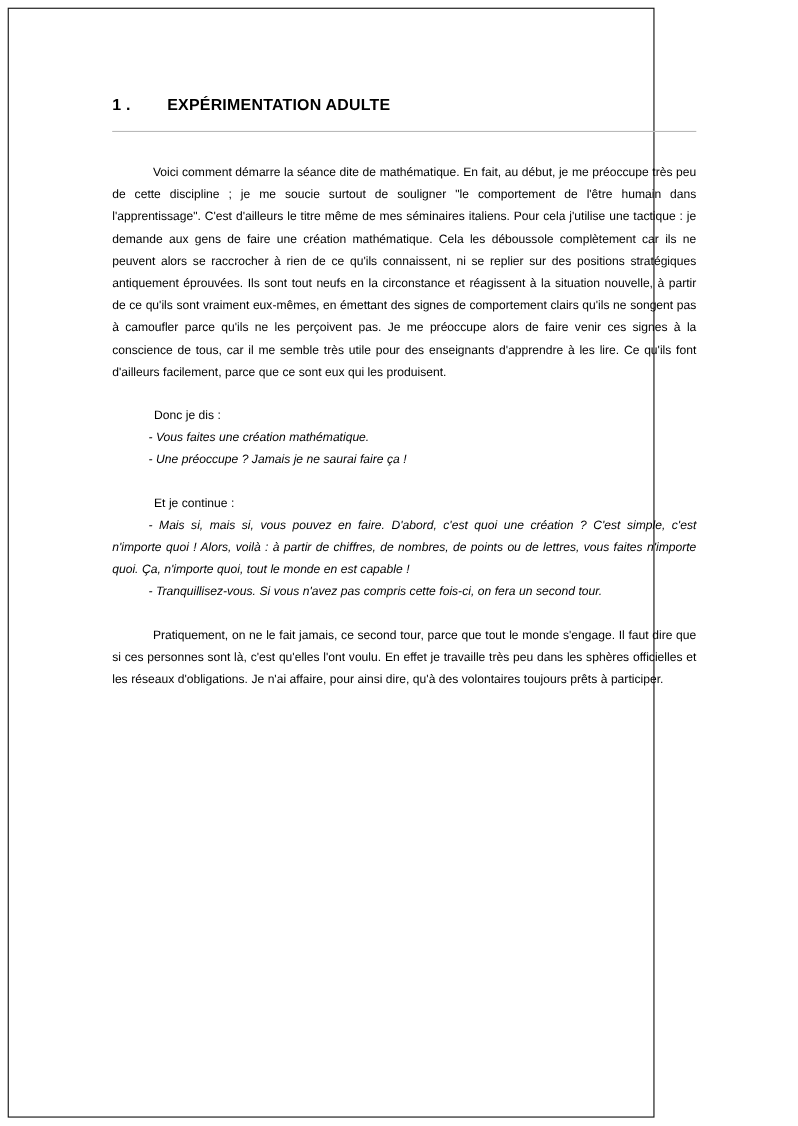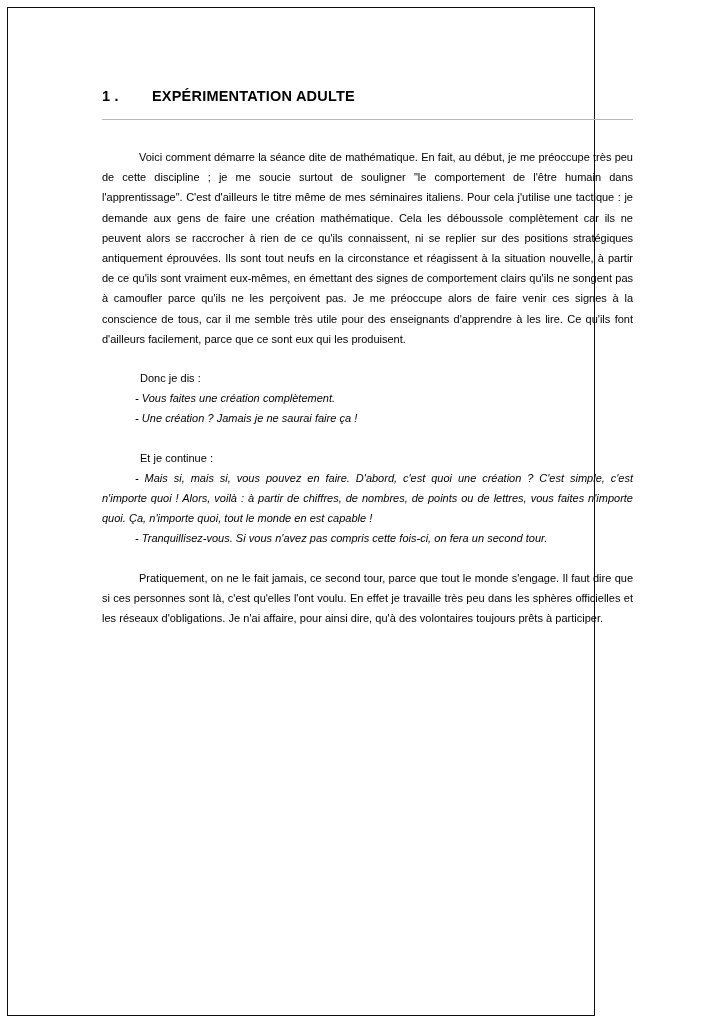--- a/index.html
+++ b/index.html
@@ -109,23 +109,23 @@
       <span class="num">1 .</span><span class="title">EXPÉRIMENTATION ADULTE</span>
     </div>
 
     <div class="head-rule"></div>
 
     <div class="body-block">
 
       <p class="para indent">Voici comment démarre la séance dite de mathématique. En fait, au début, je me préoccupe très peu de cette discipline ; je me soucie surtout de souligner "le comportement de l'être humain dans l'apprentissage". C'est d'ailleurs le titre même de mes séminaires italiens. Pour cela j'utilise une tactique : je demande aux gens de faire une création mathématique. Cela les déboussole complètement car ils ne peuvent alors se raccrocher à rien de ce qu'ils connaissent, ni se replier sur des positions stratégiques antiquement éprouvées. Ils sont tout neufs en la circonstance et réagissent à la situation nouvelle, à partir de ce qu'ils sont vraiment eux-mêmes, en émettant des signes de comportement clairs qu'ils ne songent pas à camoufler parce qu'ils ne les perçoivent pas. Je me préoccupe alors de faire venir ces signes à la conscience de tous, car il me semble très utile pour des enseignants d'apprendre à les lire. Ce qu'ils font d'ailleurs facilement, parce que ce sont eux qui les produisent.</p>
 
       <p class="para dialogue-lead gap">Donc je dis :</p>
-      <p class="para dialogue-line">- Vous faites une création complètement.</p>
+      <p class="para dialogue-line">- Vous faites une création mathématique.</p>
 
-      <p class="para dialogue-line">- Une création ? Jamais je ne saurai faire ça !</p>
+      <p class="para dialogue-line">- Une préoccupe ? Jamais je ne saurai faire ça !</p>
 
       <p class="para dialogue-lead gap">Et je continue :</p>
       <p class="para dialogue-line-wrap">- Mais si, mais si, vous pouvez en faire. D'abord, c'est quoi une création ? C'est simple, c'est n'importe quoi ! Alors, voilà : à partir de chiffres, de nombres, de points ou de lettres, vous faites n'importe quoi. Ça, n'importe quoi, tout le monde en est capable !</p>
 
       <p class="para dialogue-line-wrap">- Tranquillisez-vous. Si vous n'avez pas compris cette fois-ci, on fera un second tour.</p>
 
       <p class="para indent gap">Pratiquement, on ne le fait jamais, ce second tour, parce que tout le monde s'engage. Il faut dire que si ces personnes sont là, c'est qu'elles l'ont voulu. En effet je travaille très peu dans les sphères officielles et les réseaux d'obligations. Je n'ai affaire, pour ainsi dire, qu'à des volontaires toujours prêts à participer.</p>
 
     </div>
   </div>

